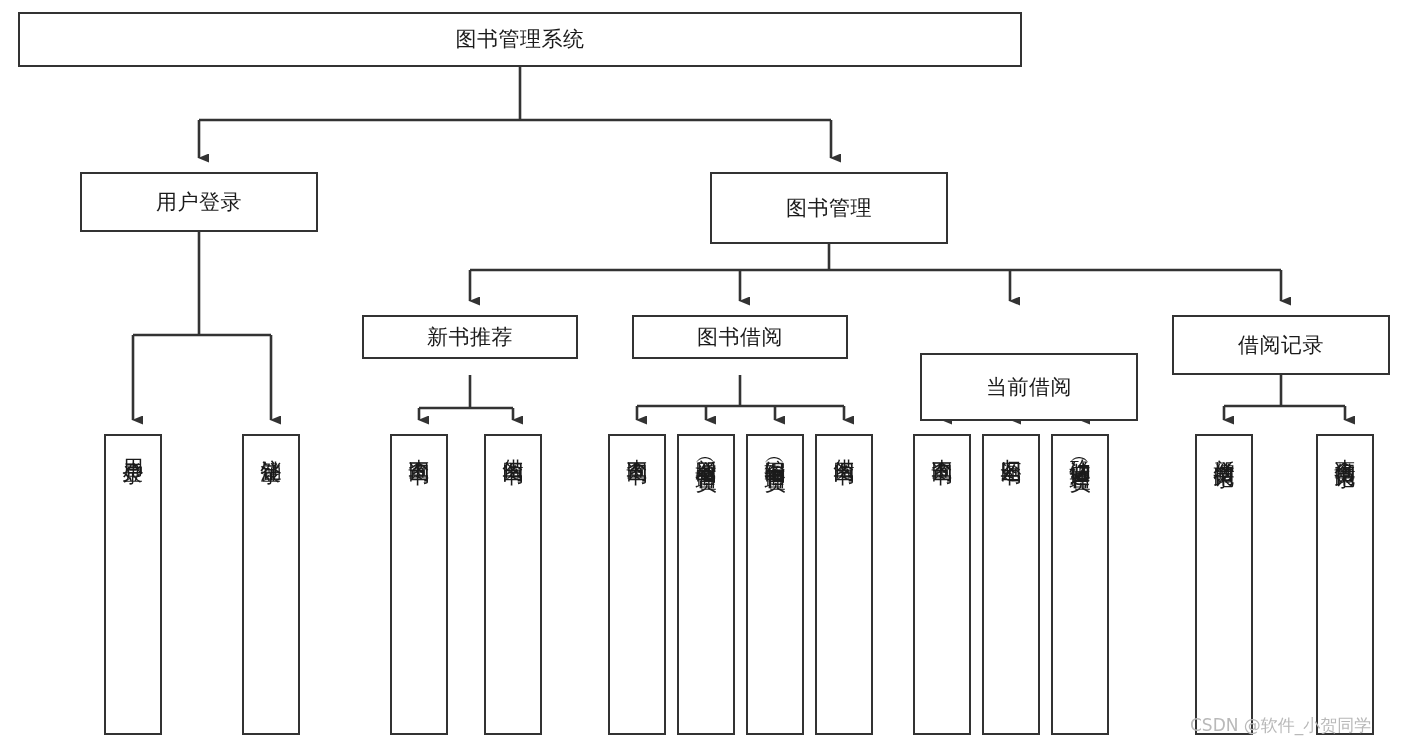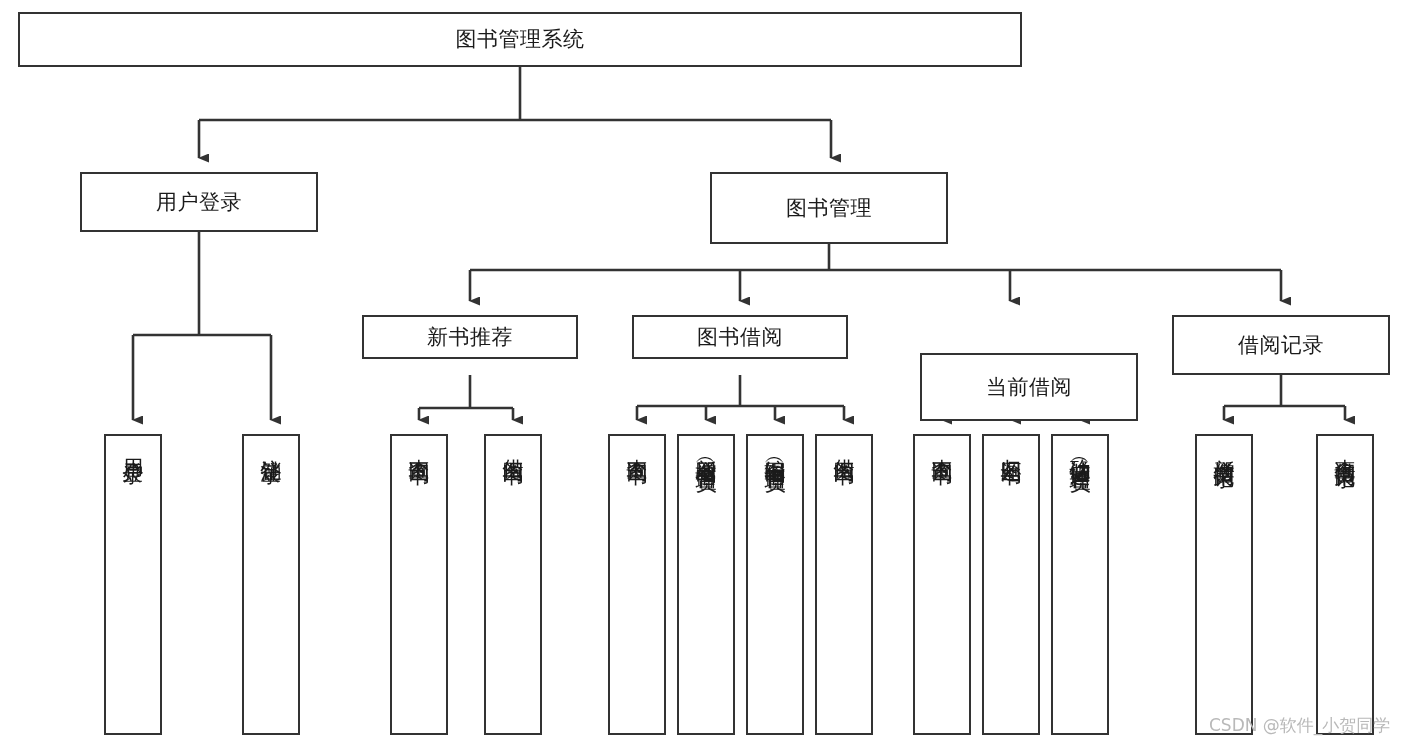--- a/index.html
+++ b/index.html
@@ -66,21 +66,20 @@
   }
   .watermark {
     position: absolute;
     left: 1190px;
     top: 714px;
     font-size: 17px;
     color: #b9b9b9;
     white-space: nowrap;
     z-index: 3;
     font-family: "DejaVu Sans", "Liberation Sans", sans-serif;
-    margin-left: 19px;
   }
 </style>
 </head>
 <body>
 
 <div id="diagram-root">
 
   <svg id="edge-layer" width="1405" height="747" viewBox="0 0 1405 747" xmlns="http://www.w3.org/2000/svg">
     <defs>
       <marker id="arrowhead" markerWidth="9" markerHeight="11" refX="4.5" refY="10" orient="auto" markerUnits="userSpaceOnUse">

